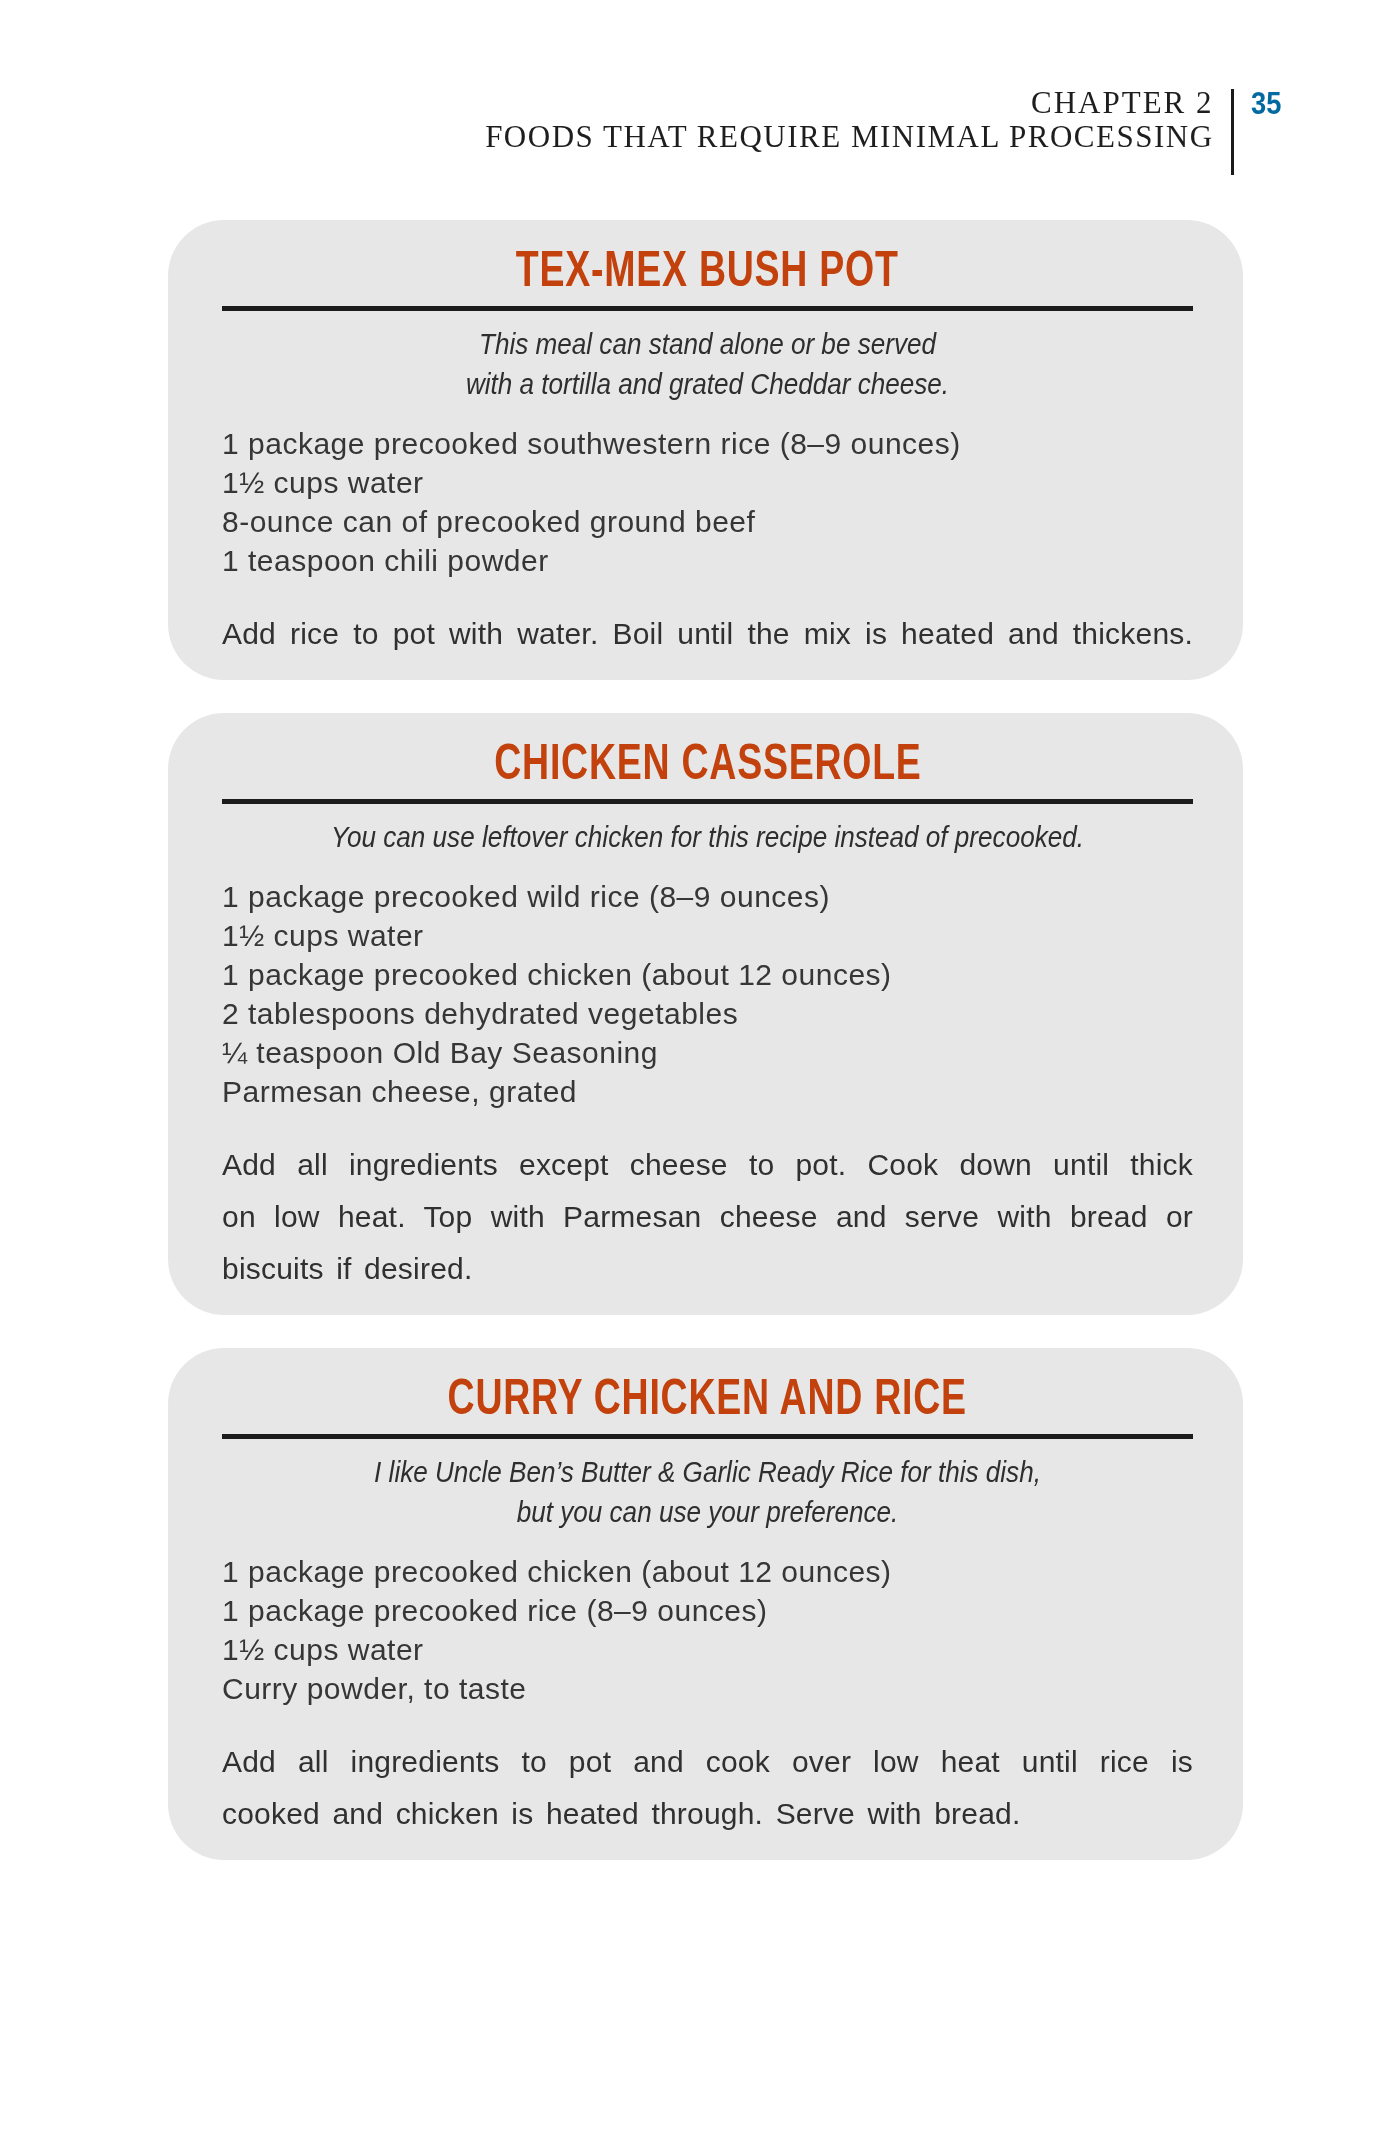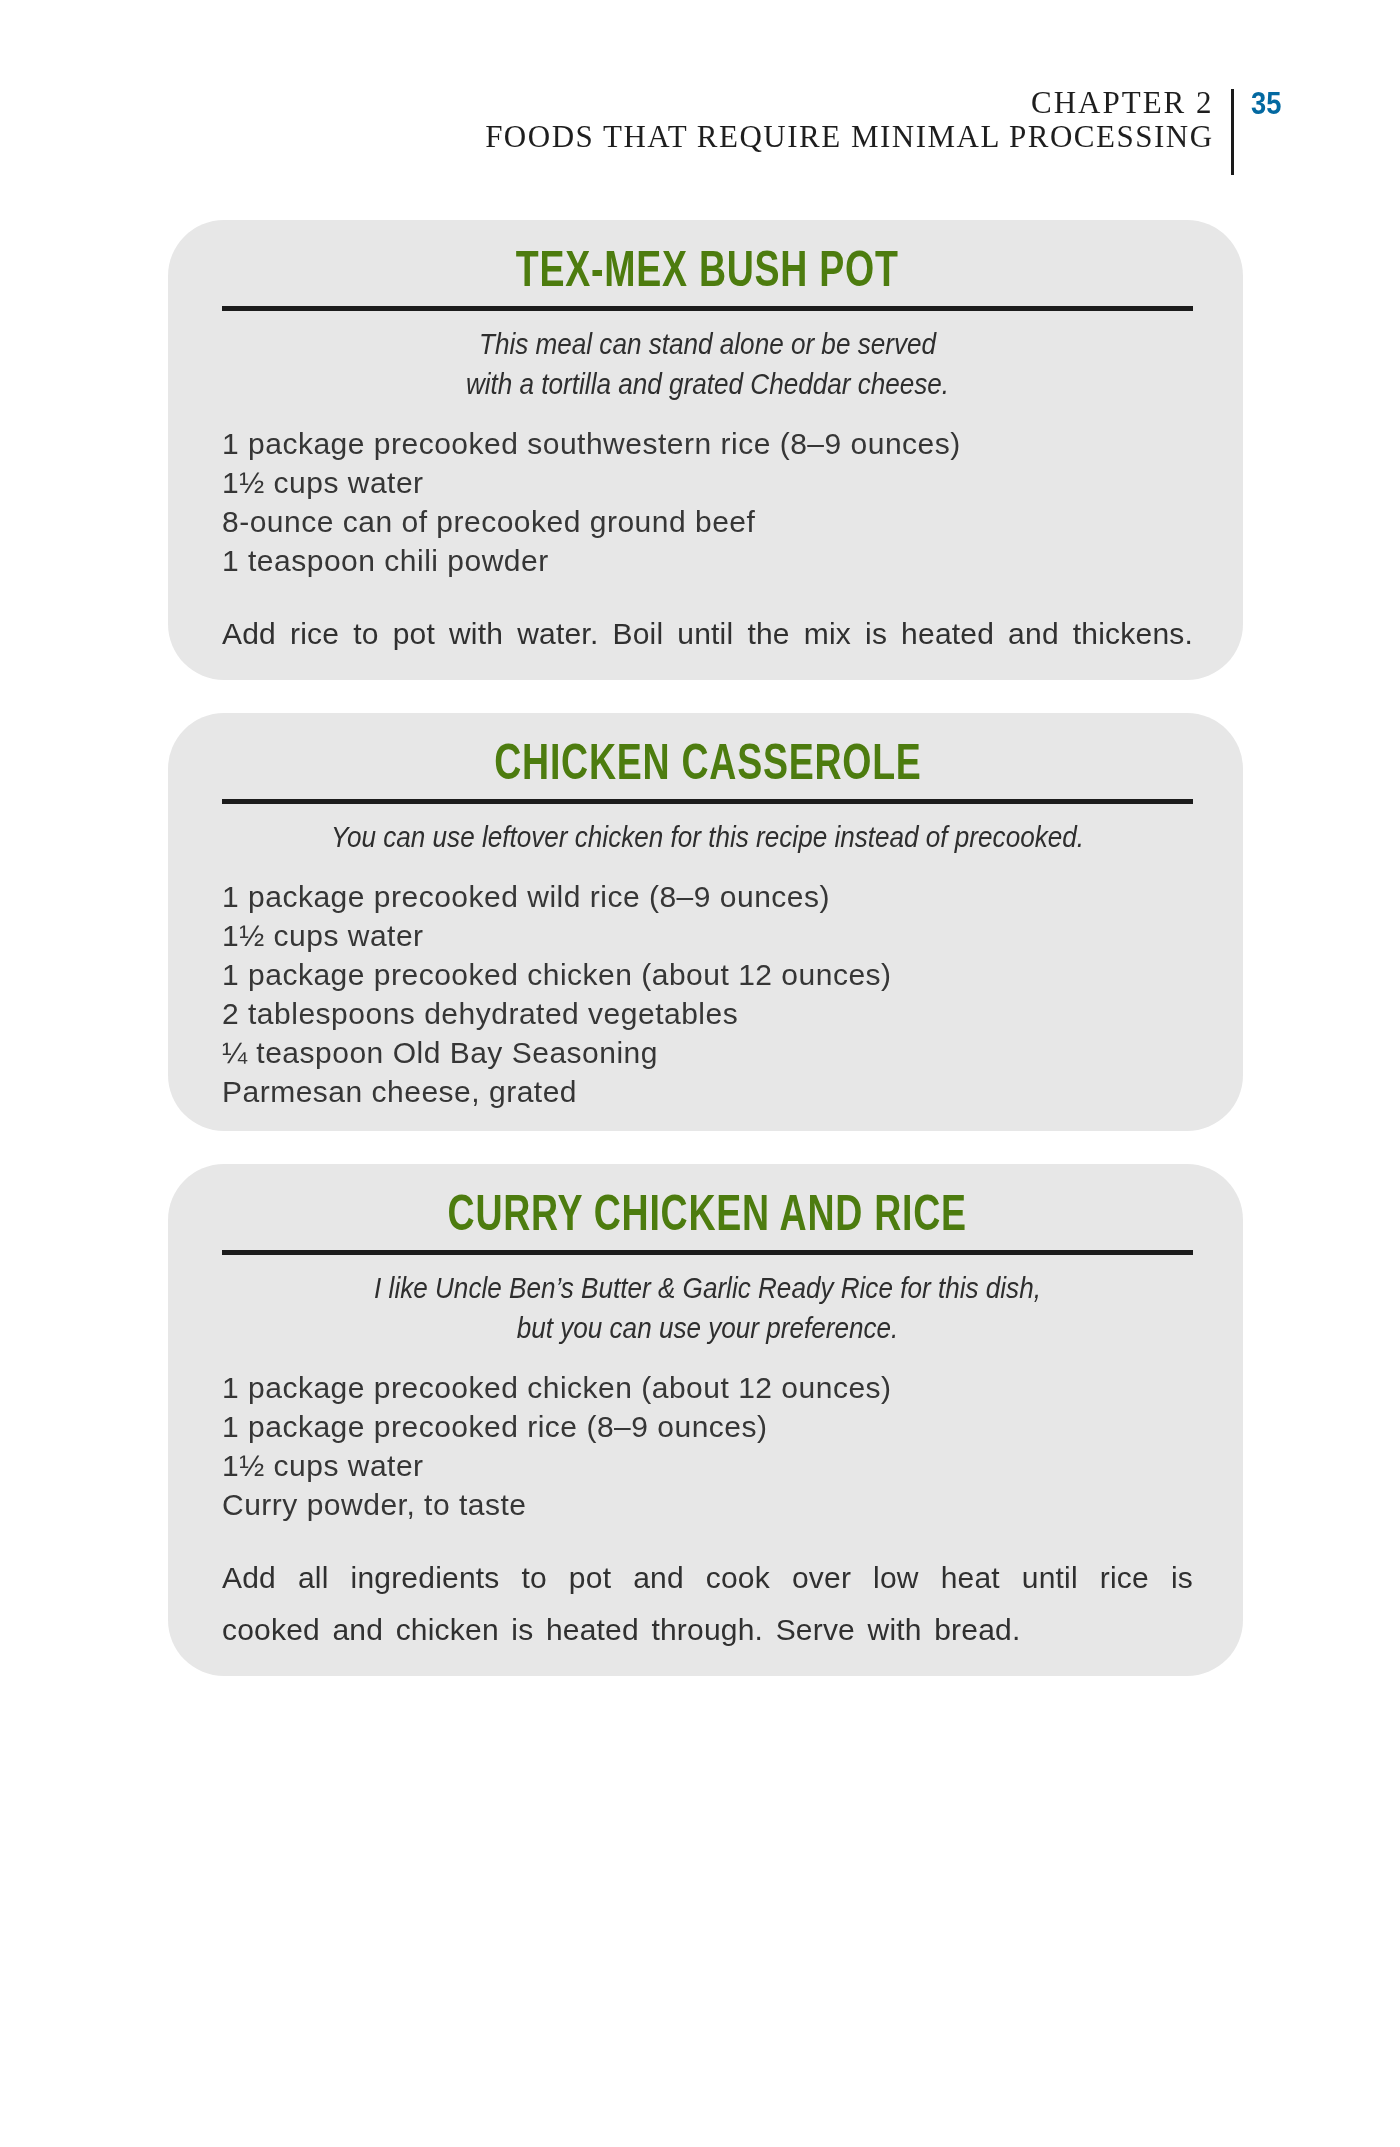--- a/index.html
+++ b/index.html
@@ -74,21 +74,21 @@
     border-radius: 56px;
     padding: 24px 50px 20px 54px;
   }
   .recipe-title {
     margin: 0;
     text-align: center;
     font-size: 50px;
     line-height: 50px;
     font-weight: bold;
     letter-spacing: 1px;
-    color: #4d7c0f;
+    color: #c2410c;
   }
   .title-rule {
     height: 5px;
     background: #1c1c1c;
     margin-top: 12px;
   }
   .recipe-note {
     margin-top: 13px;
     text-align: center;
     font-style: italic;
@@ -158,20 +158,25 @@
     <div class="note-line">You can use leftover chicken for this recipe instead of precooked.</div>
   </div>
   <div class="ingredients">
     <div class="ingredient">1 package precooked wild rice (8–9 ounces)</div>
     <div class="ingredient">1½ cups water</div>
     <div class="ingredient">1 package precooked chicken (about 12 ounces)</div>
     <div class="ingredient">2 tablespoons dehydrated vegetables</div>
     <div class="ingredient">¼ teaspoon Old Bay Seasoning</div>
     <div class="ingredient">Parmesan cheese, grated</div>
   </div>
+  <div class="instructions">
+    <div class="instr-line jline">Add all ingredients except cheese to pot. Cook down until thick</div>
+    <div class="instr-line jline">on low heat. Top with Parmesan cheese and serve with bread or</div>
+    <div class="instr-line">biscuits if desired.</div>
+  </div>
 </article>
 
 <article class="recipe-card">
   <h2 class="recipe-title"><span class="condense">CURRY CHICKEN AND RICE</span></h2>
   <div class="title-rule"></div>
   <div class="recipe-note">
     <div class="note-line">I like Uncle Ben’s Butter &amp; Garlic Ready Rice for this dish,</div>
     <div class="note-line">but you can use your preference.</div>
   </div>
   <div class="ingredients">

